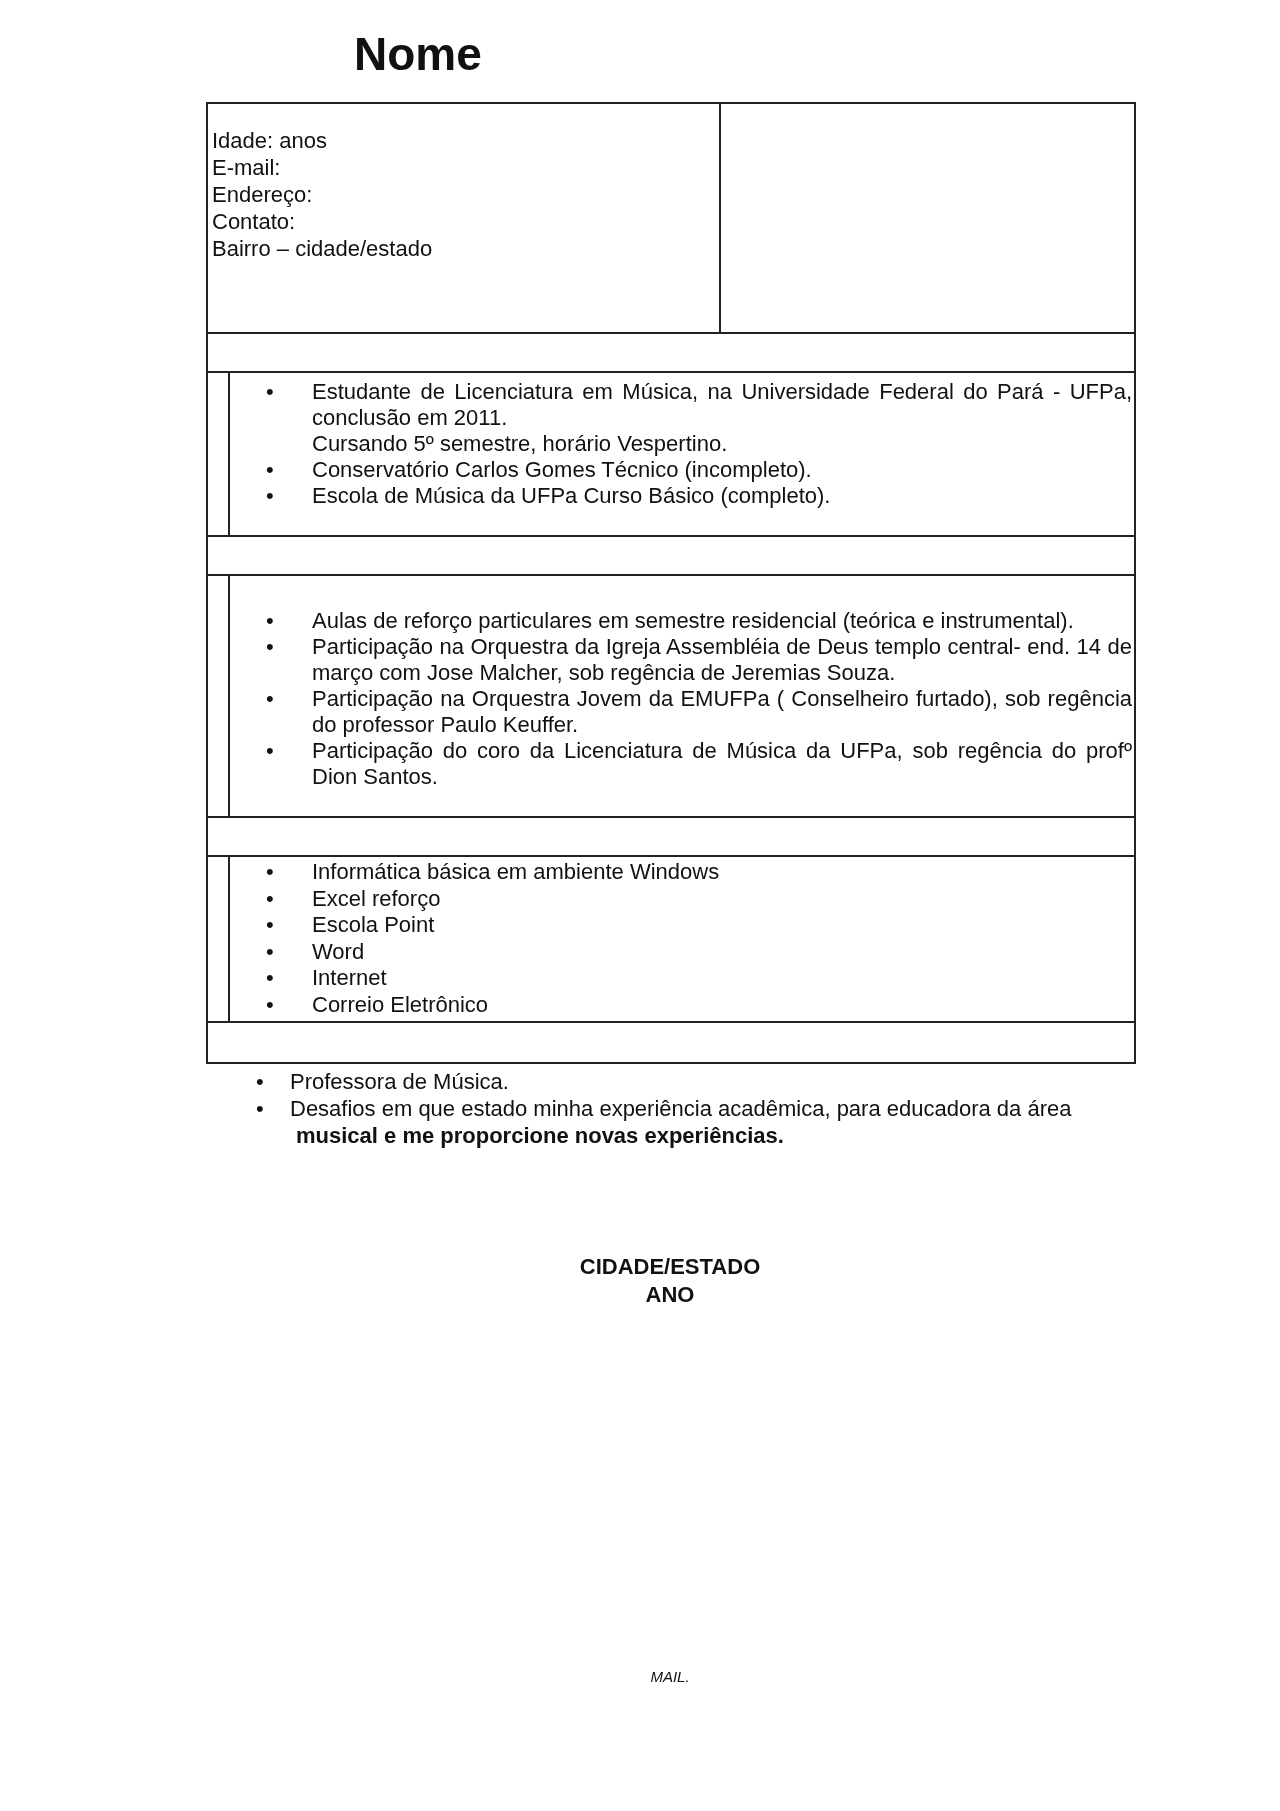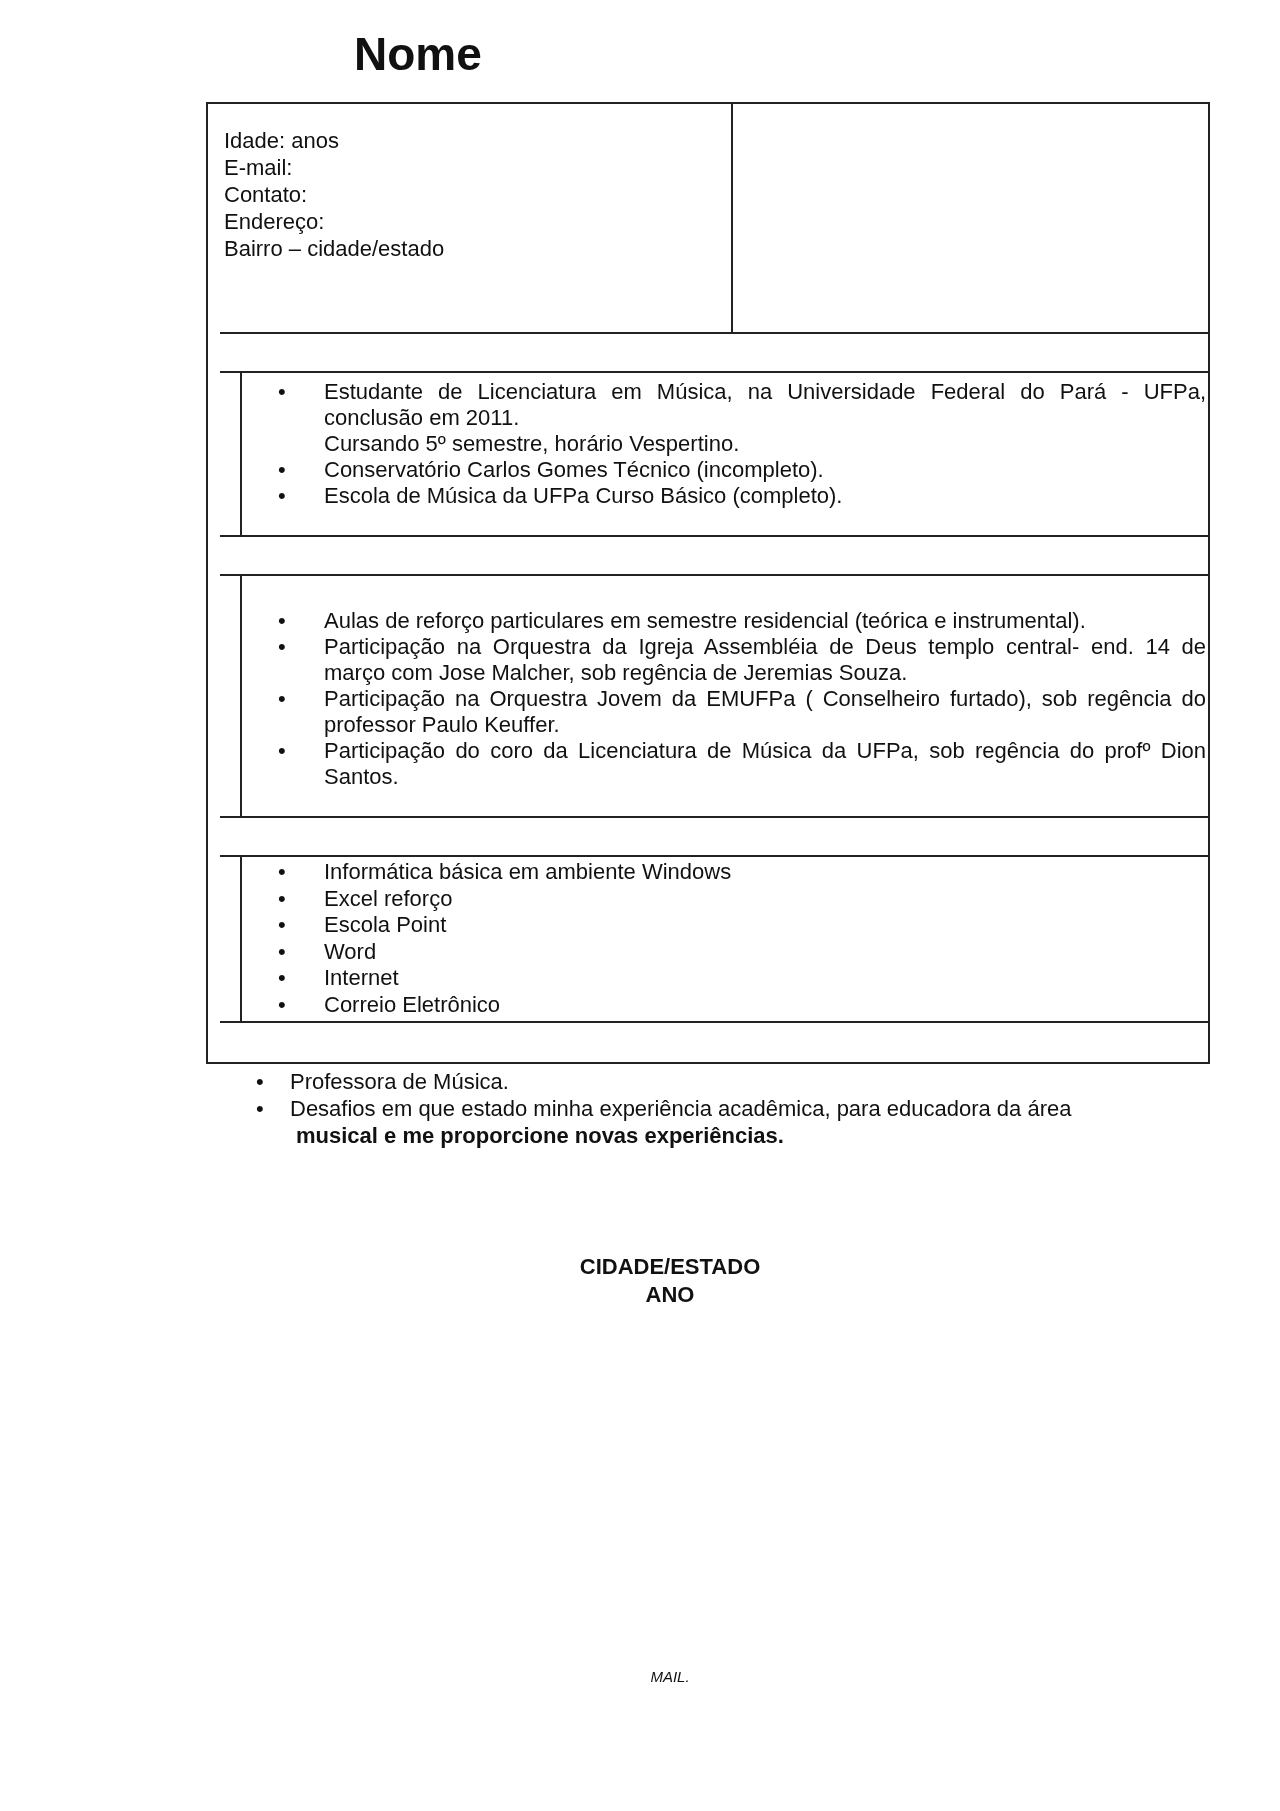--- a/index.html
+++ b/index.html
@@ -1,18 +1,18 @@
 <!DOCTYPE html>
 <html><head>
 <meta charset="utf-8">
 <style>
   html, body { margin:0; padding:0; background:#ffffff; }
   body { width:1280px; height:1811px; position:relative; font-family:"Liberation Sans", sans-serif; color:#111; overflow:hidden; }
   .title { position:absolute; left:354px; top:26px; font-size:46px; font-weight:bold; line-height:56px; }
-  .tbl { position:absolute; left:206px; top:102px; width:1004px; border:2px solid #222; box-sizing:border-box;padding-left:12px; }
+  .tbl { position:absolute; left:206px; top:102px; width:930px; border:2px solid #222; box-sizing:border-box; }
   .row { position:relative; border-bottom:2px solid #222; box-sizing:border-box; }
   .row:last-child { border-bottom:none; }
   .row-top { height:230px; display:flex; }
   .info { width:513px; border-right:2px solid #222; box-sizing:border-box; padding:23px 0 0 4px; font-size:22px; line-height:27px; }
   .photo { flex:1; }
   .gap { height:39px; }
   .content { display:flex; }
   .indent { width:22px; border-right:2px solid #222; box-sizing:border-box; flex:none; }
   .list { flex:1; font-size:22px; line-height:26px; padding-right:2px; }
   ul { list-style:none; margin:0; padding:0; }
@@ -35,22 +35,22 @@
 </head>
 <body>
 
 <div class="title">Nome</div>
 
 <div class="tbl">
   <div class="row row-top">
     <div class="info">
       <div>Idade: anos</div>
       <div>E-mail:</div>
+      <div>Endereço:</div>
       <div>Contato:</div>
-      <div>Endereço:</div>
       <div>Bairro – cidade/estado</div>
     </div>
     <div class="photo"></div>
   </div>
 
   <div class="row gap"></div>
 
   <div class="row content sec-edu">
     <div class="indent"></div>
     <div class="list">

